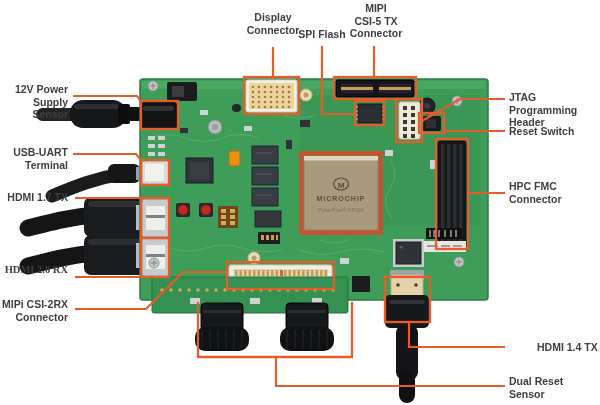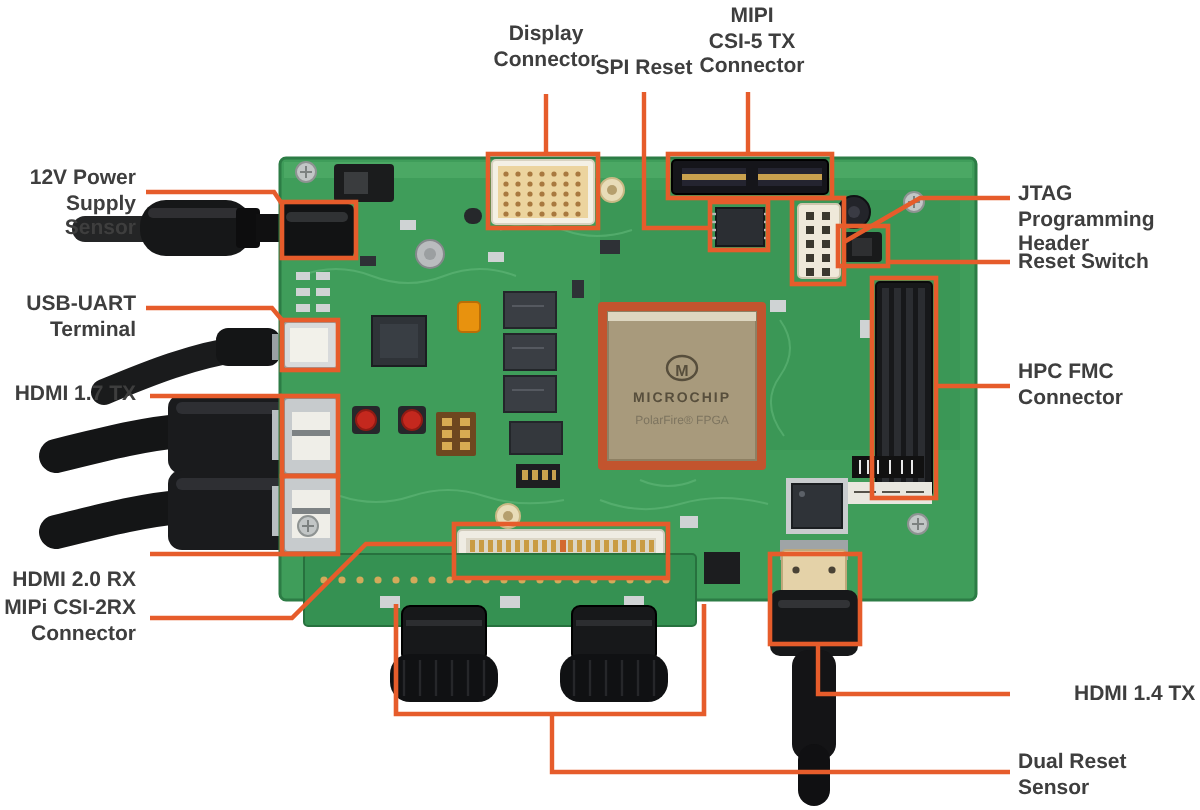--- a/index.html
+++ b/index.html
@@ -455,35 +455,35 @@
       <path class="leader" d="M505,131 H444"></path>
       <path class="leader" d="M505,193 H468"></path>
       <path class="leader" d="M505,347 H409 V322"></path>
       <path class="leader" d="M505,386 H276 V357"></path>
     </g>
   </svg>
 
   <div class="callout center-align" style="left:238px;top:11px;width:70px;">Display
 Connector</div>
 
-  <div class="callout center-align" style="left:292px;top:28px;width:60px;">SPI Reset</div>
+  <div class="callout center-align" style="left:292px;top:28px;width:60px;">SPI Flash</div>
 
   <div class="callout center-align" style="left:341px;top:2px;width:70px;">MIPI
 CSI-5 TX
 Connector</div>
 
   <div class="callout right-align" style="left:2px;top:83px;width:66px;">12V Power
 Supply Sensor</div>
 
   <div class="callout right-align" style="left:2px;top:146px;width:66px;">USB-UART
 Terminal</div>
 
   <div class="callout right-align" style="left:2px;top:191px;width:66px;">HDMI 1.7 TX</div>
 
-  <div class="callout right-align" style="left:2px;top:284px;width:66px;">HDMI 2.0 RX</div>
+  <div class="callout right-align" style="left:2px;top:264px;width:66px;font-family:Liberation Serif, serif;">HDMI 2.0 RX</div>
 
   <div class="callout right-align" style="left:2px;top:298px;width:66px;">MIPi CSI-2RX
 Connector</div>
 
   <div class="callout left-align" style="left:509px;top:91px;width:90px;">JTAG Programming
 Header</div>
 
   <div class="callout left-align" style="left:509px;top:125px;width:88px;">Reset Switch</div>
 
   <div class="callout left-align" style="left:509px;top:180px;width:88px;">HPC FMC

